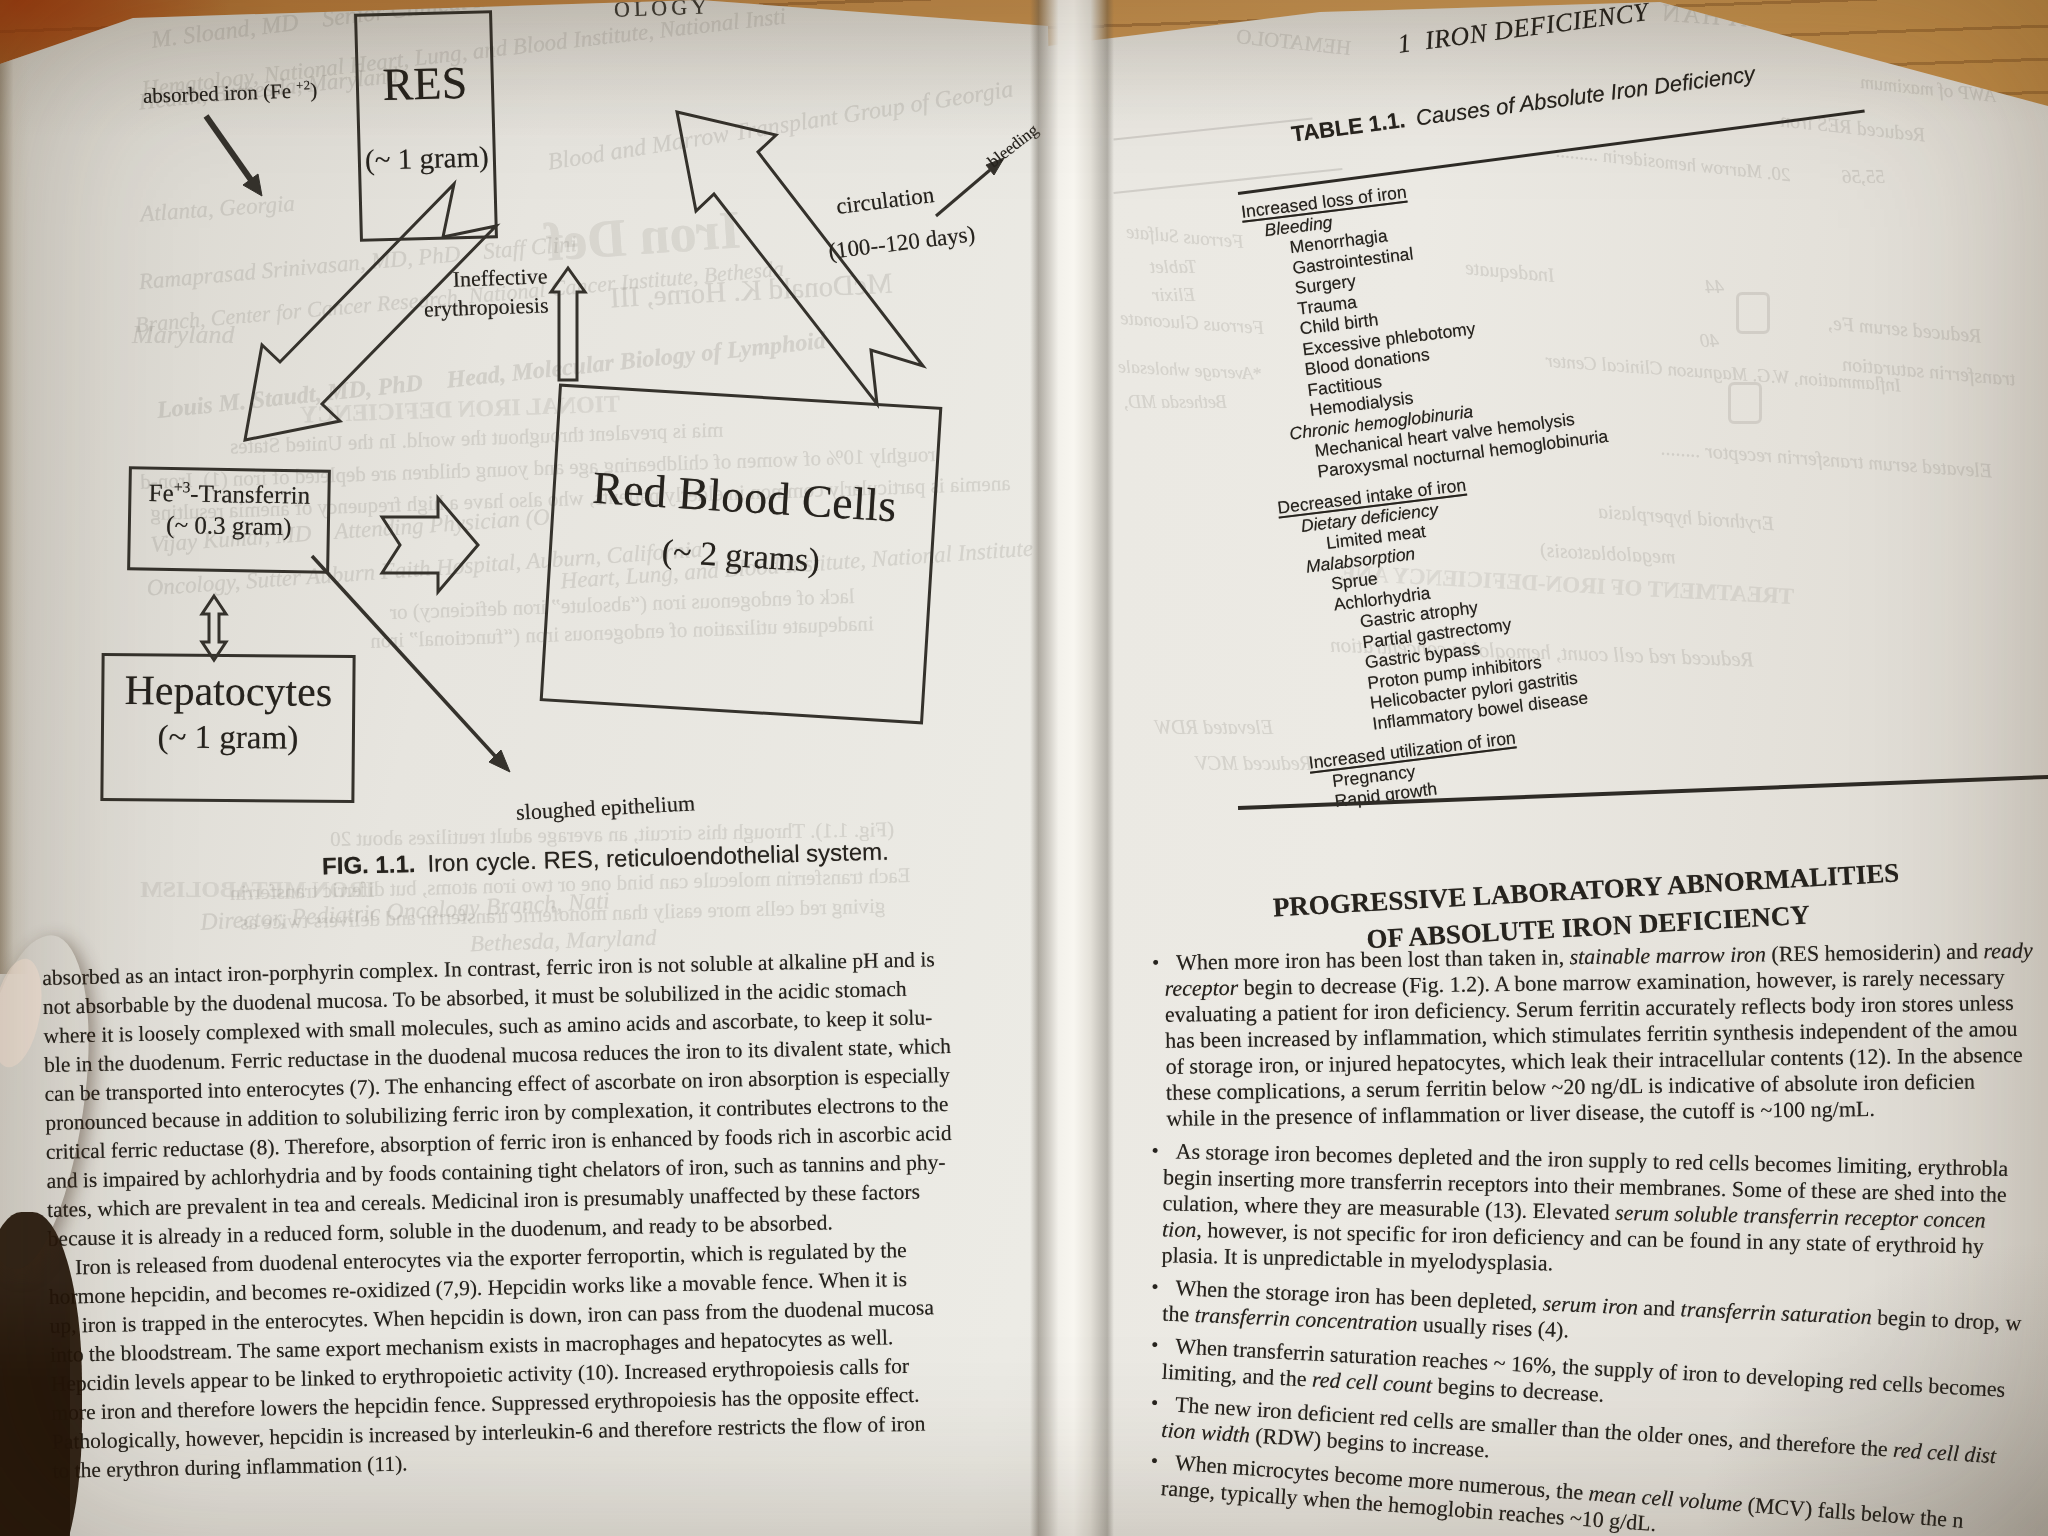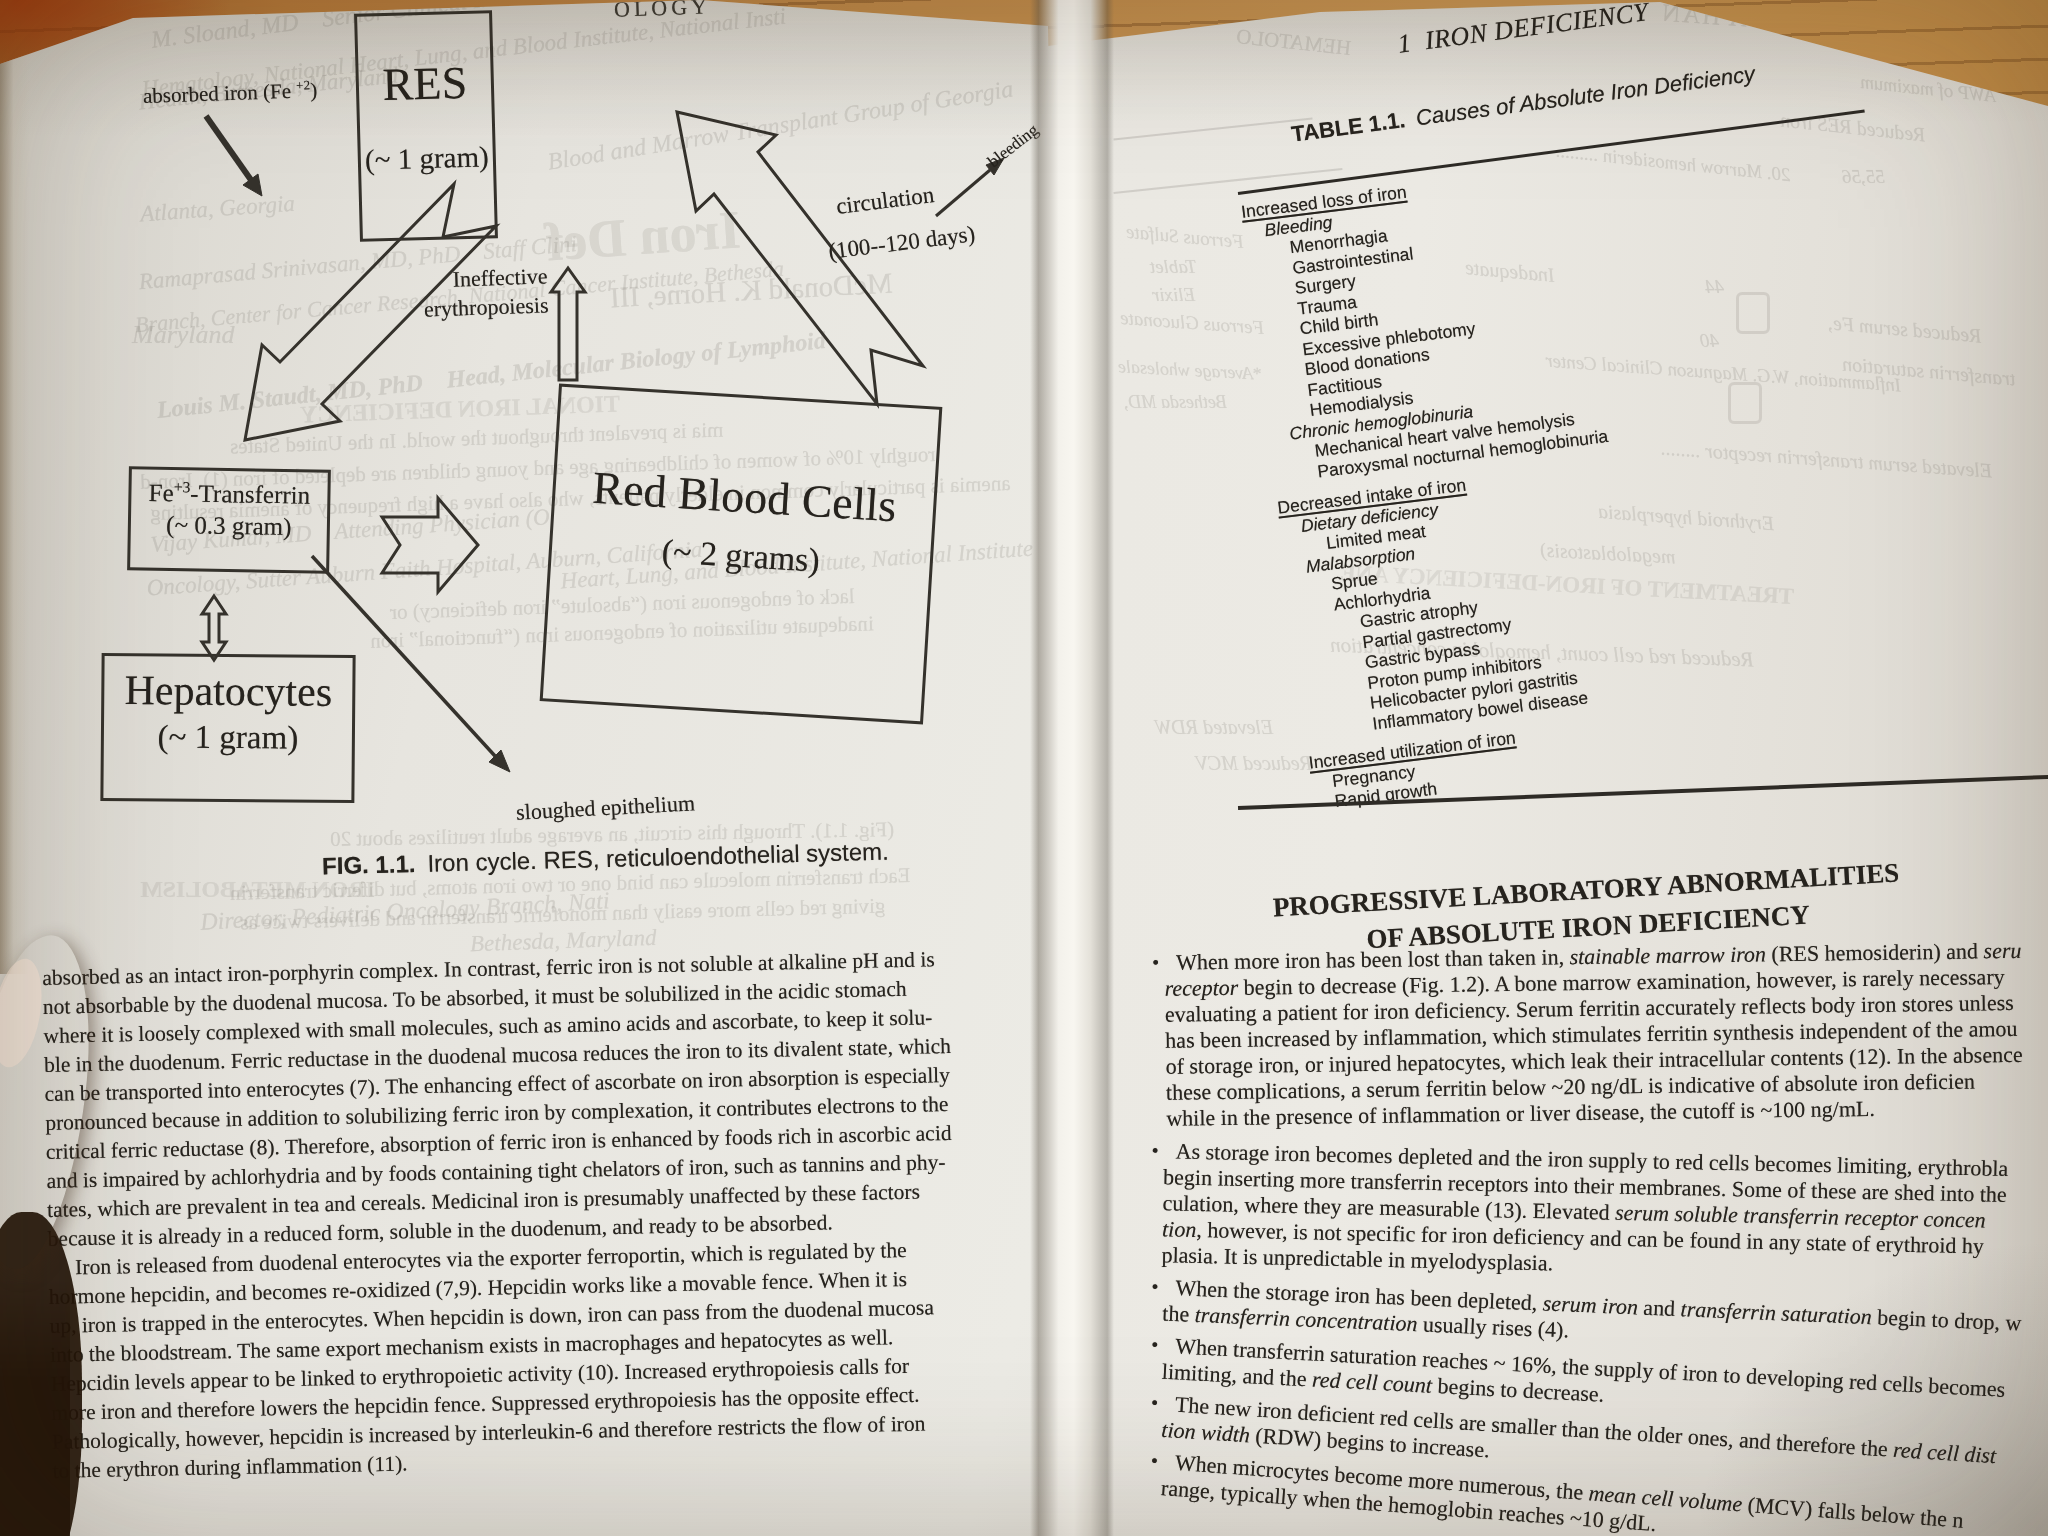--- a/index.html
+++ b/index.html
@@ -276,21 +276,21 @@
         <div class="trow n1">Rapid growth</div>
       </div>
     <div class="rule rule-bottom"></div>
 
     <div class="sect-heading">
       <div>PROGRESSIVE LABORATORY ABNORMALITIES</div>
       <div>OF ABSOLUTE IRON DEFICIENCY</div>
     </div>
 
     <div class="bullet b1">
-        <div class="">When more iron has been lost than taken in, <i>stainable marrow iron</i> (RES hemosiderin) and <i>seru</i></div>
+        <div class="">When more iron has been lost than taken in, <i>stainable marrow iron</i> (RES hemosiderin) and <i>ready</i></div>
         <div class=""><i>receptor</i> begin to decrease (Fig. 1.2). A bone marrow examination, however, is rarely necessary</div>
         <div class="">evaluating a patient for iron deficiency. Serum ferritin accurately reflects body iron stores unless</div>
         <div class="">has been increased by inflammation, which stimulates ferritin synthesis independent of the amou</div>
         <div class="">of storage iron, or injured hepatocytes, which leak their intracellular contents (12). In the absence</div>
         <div class="">these complications, a serum ferritin below ~20 ng/dL is indicative of absolute iron deficien</div>
         <div class="">while in the presence of inflammation or liver disease, the cutoff is ~100 ng/mL.</div>
       </div>
     <div class="bullet b2">
         <div class="">As storage iron becomes depleted and the iron supply to red cells becomes limiting, erythrobla</div>
         <div class="">begin inserting more transferrin receptors into their membranes. Some of these are shed into the</div>

